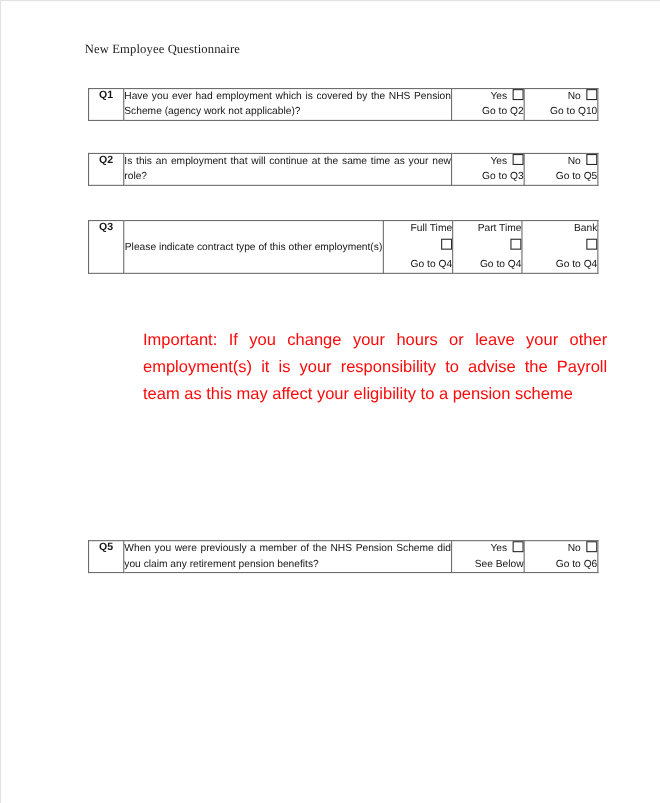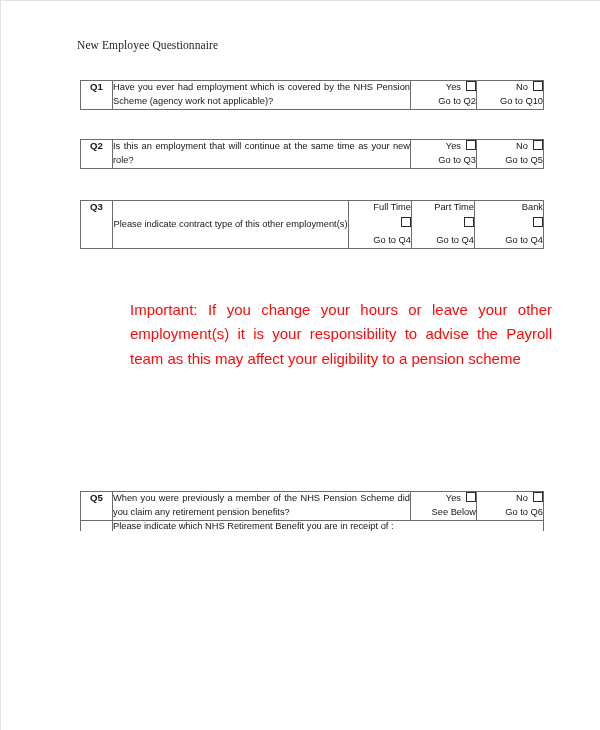--- a/index.html
+++ b/index.html
@@ -205,20 +205,16 @@
       <td class="qtext">When you were previously a member of the NHS Pension Scheme did you claim any retirement pension benefits?</td>
       <td class="opt" style="width:65px;">
         <span class="opt-line"><span>Yes</span><span class="box"></span></span>
         <span class="opt-line">See Below</span>
       </td>
       <td class="opt" style="width:66px;">
         <span class="opt-line"><span>No</span><span class="box"></span></span>
         <span class="opt-line">Go to Q6</span>
       </td>
     </tr>
-    <tr class="cutrow">
-      <td class="qlabel"></td>
-      <td colspan="3" class="q5-sub">Please indicate which NHS Retirement Benefit you are in receipt of :</td>
-    </tr>
   </tbody>
     </table>
 
 </div>
 
 </body></html>

